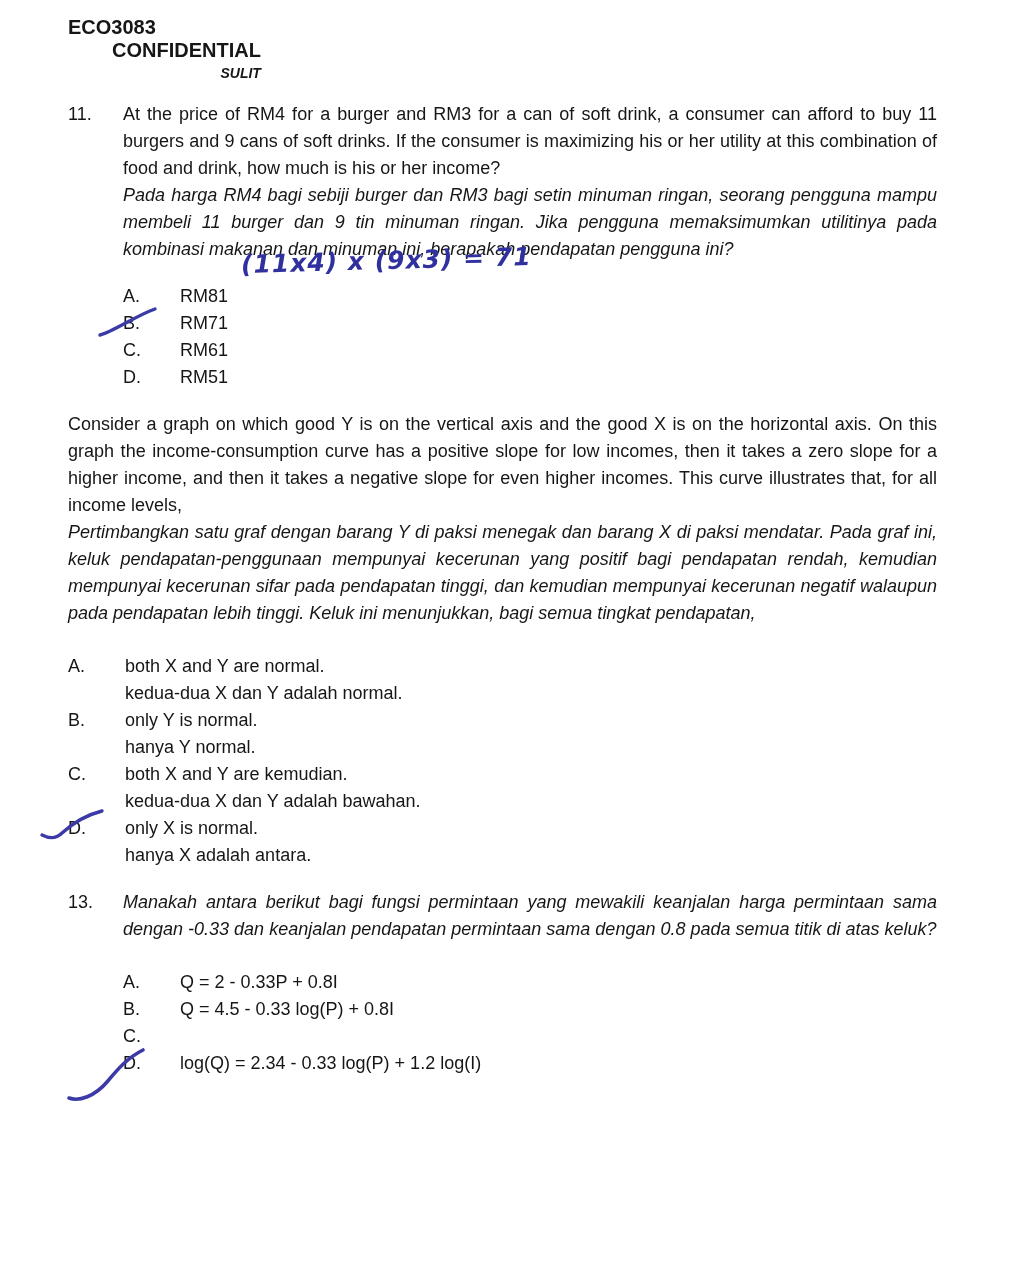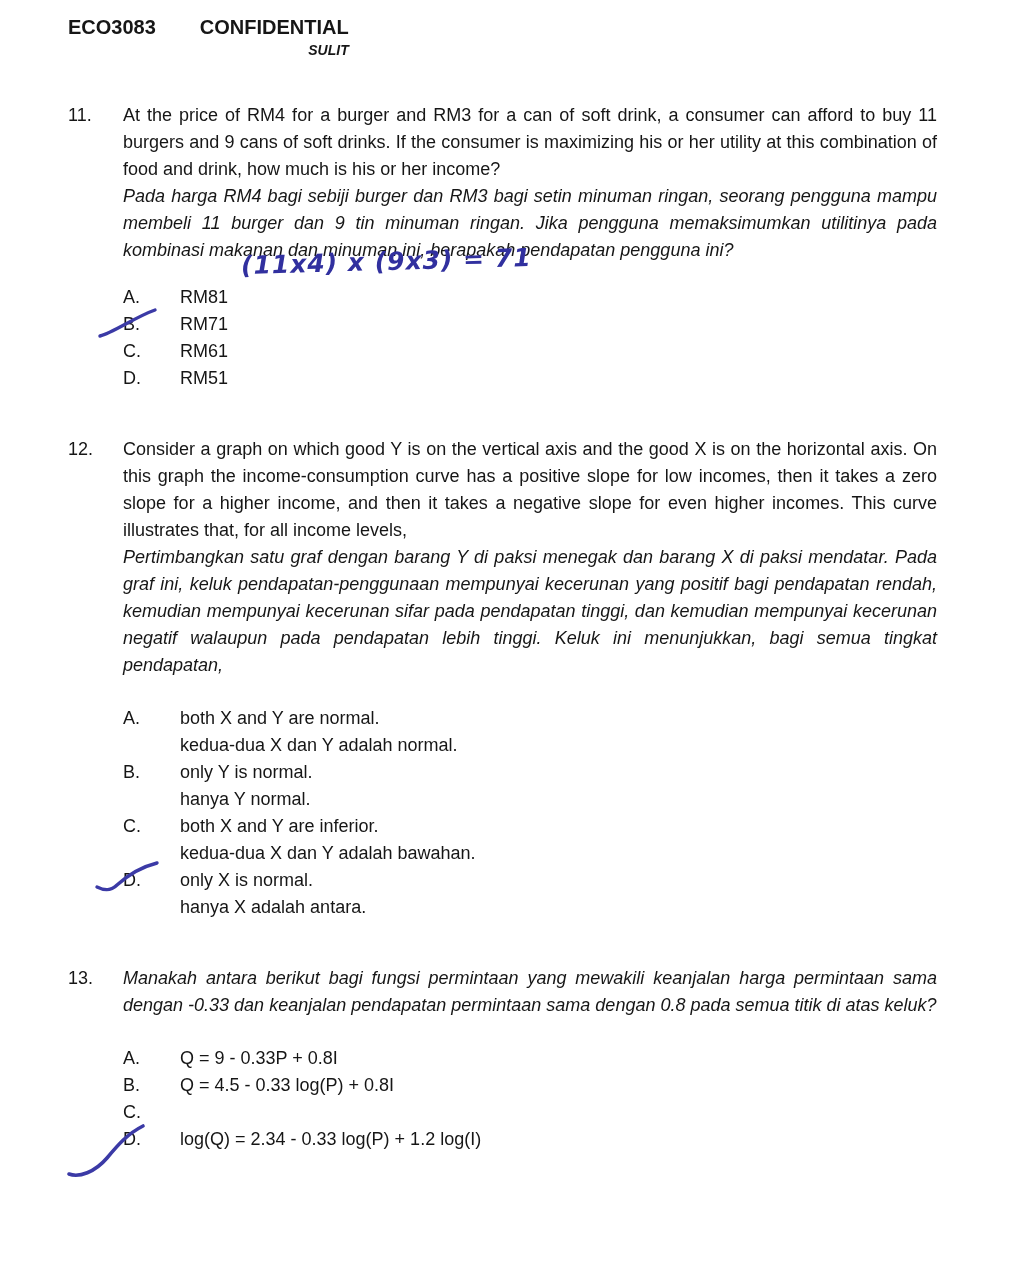--- a/index.html
+++ b/index.html
@@ -6,27 +6,27 @@
   html, body { background: #ffffff; }
   body {
     width: 1031px;
     min-height: 1283px;
     font-family: "Liberation Sans", sans-serif;
     color: #161616;
     position: relative;
   }
   .page { padding: 16px 94px 30px 68px; }
 
-  .page-header { display: flex; align-items: flex-start; }
+  .page-header { display: flex; justify-content: space-between; align-items: flex-start; flex-direction: column; }
   .course-code { font-weight: bold; font-size: 20px; }
   .header-right { text-align: right; margin-left: 44px; }
   .confidential { font-weight: bold; font-size: 20px; }
   .sulit { font-weight: bold; font-style: italic; font-size: 14px; margin-top: 3px; }
 
-  .question { display: flex; margin-top: 44px; }
+  .question { display: flex; margin-top: 20px; }
   .qnum { width: 55px; flex-shrink: 0; font-size: 18px; line-height: 27px; }
   .qbody { flex: 1; font-size: 18px; line-height: 27px; text-align: justify; position: relative; }
   .para-my { font-style: italic; }
 
   .options { margin-top: 20px; position: relative; }
   .option { display: flex; text-align: left; }
   .opt-letter { width: 57px; flex-shrink: 0; position: relative; }
   .opt-text .my { }
 
   .handwriting {
@@ -91,21 +91,20 @@
         </div>
         <div class="option">
           <span class="opt-letter"><span>D.</span></span>
           <span class="opt-text"><span class="en">RM51</span></span>
         </div>
       </div>
     </div>
   </div>
 
   <div class="question">
-    <div class="qnum">12.</div>
     <div class="qbody">
       <div class="para-en">Consider a graph on which good Y is on the vertical axis and the good X is on the horizontal axis.  On this graph the income-consumption curve has a positive slope for low incomes, then it takes a zero slope for a higher income, and then it takes a negative slope for even higher incomes. This curve illustrates that, for all income levels,</div>
       <div class="para-my">Pertimbangkan satu graf dengan barang Y di paksi menegak dan barang X di paksi mendatar.  Pada graf ini, keluk pendapatan-penggunaan mempunyai kecerunan yang positif bagi pendapatan rendah, kemudian mempunyai kecerunan sifar pada pendapatan tinggi, dan kemudian mempunyai kecerunan negatif walaupun pada pendapatan lebih tinggi. Keluk ini menunjukkan, bagi semua tingkat pendapatan,</div>
       <div class="options" style="margin-top:26px">
         <div class="option">
           <span class="opt-letter"><span>A.</span></span>
           <span class="opt-text">
             <span class="en">both X and Y are normal.</span><br>
             <span class="my">kedua-dua X dan Y adalah normal.</span>
           </span>
@@ -113,21 +112,21 @@
         <div class="option">
           <span class="opt-letter"><span>B.</span></span>
           <span class="opt-text">
             <span class="en">only Y is normal.</span><br>
             <span class="my">hanya Y normal.</span>
           </span>
         </div>
         <div class="option">
           <span class="opt-letter"><span>C.</span></span>
           <span class="opt-text">
-            <span class="en">both X and Y are inferior.</span><br>
+            <span class="en">both X and Y are kemudian.</span><br>
             <span class="my">kedua-dua X dan Y adalah bawahan.</span>
           </span>
         </div>
         <div class="option">
           <span class="opt-letter">
             <span>D.</span>
             <svg class="strike strike-check" viewBox="0 0 70 40">
               <path d="M4 26 C 12 30, 18 30, 24 24 C 34 15, 48 6, 64 2"></path>
             </svg>
           </span>
@@ -140,21 +139,21 @@
     </div>
   </div>
 
   <div class="question">
     <div class="qnum">13.</div>
     <div class="qbody">
       <div class="para-my">Manakah antara berikut bagi fungsi permintaan yang mewakili keanjalan harga permintaan sama dengan -0.33 dan keanjalan pendapatan permintaan sama dengan 0.8 pada semua titik di atas keluk?</div>
       <div class="options" style="margin-top:26px">
         <div class="option">
           <span class="opt-letter"><span>A.</span></span>
-          <span class="opt-text"><span class="en">Q = 9 - 0.33P + 0.8I</span></span>
+          <span class="opt-text"><span class="en">Q = 2 - 0.33P + 0.8I</span></span>
         </div>
         <div class="option">
           <span class="opt-letter"><span>B.</span></span>
           <span class="opt-text"><span class="en">Q = 4.5 - 0.33 log(P) + 0.8I</span></span>
         </div>
         <div class="option">
           <span class="opt-letter"><span>C.</span></span>
         </div>
         <div class="option">
           <span class="opt-letter">

